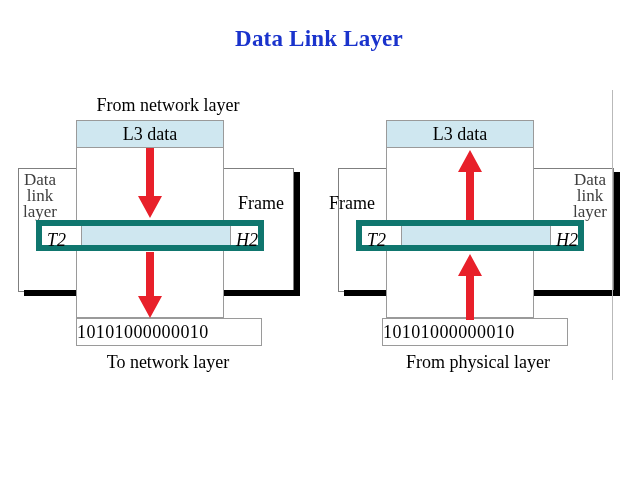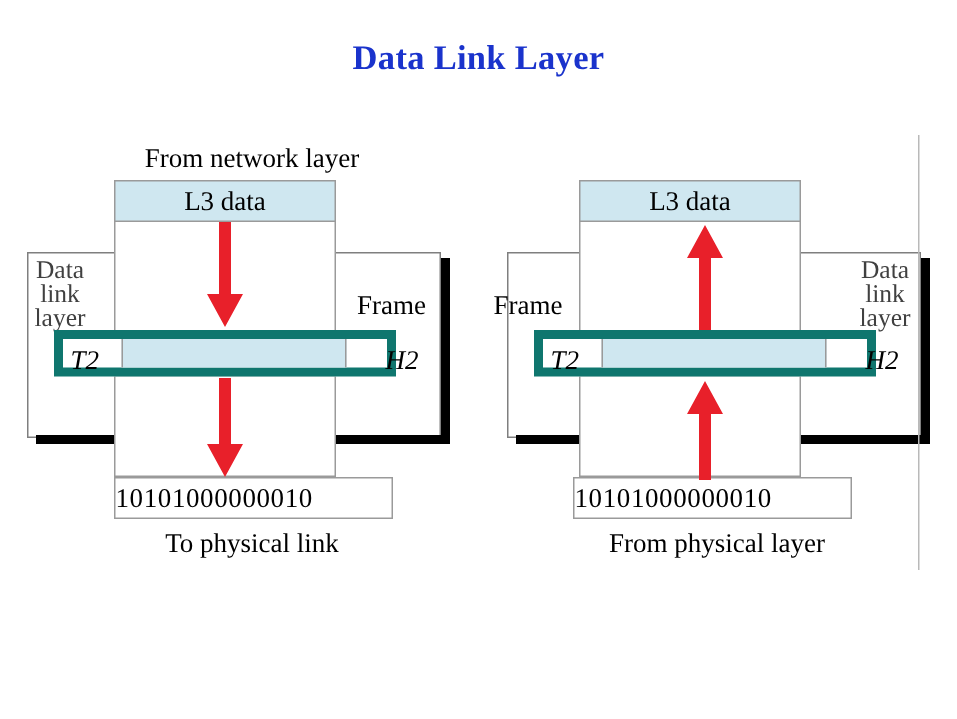--- a/index.html
+++ b/index.html
@@ -153,21 +153,21 @@
     position: absolute;
     top: 0;
     height: 100%;
     box-sizing: border-box;
     font-size: 18px;
     line-height: 29px;
     color: #000;
   }
   .frame-row .seg-t2 { left: 0;   width: 40px; text-align: left;  padding-left: 5px; }
   .frame-row .seg-mid{ left: 39px; width: 150px; background: #cfe7f0; border-left: 1px solid #9a9a9a; border-right: 1px solid #9a9a9a; }
-  .frame-row .seg-h2 { left: 188px; width: 40px; text-align: center; padding-left: 6px; margin-left: 15px; }
+  .frame-row .seg-h2 { left: 188px; width: 40px; text-align: left; padding-left: 6px; }
 
   
   .bits {
     position: absolute;
     left: 62px;
     top: 228px;
     width: 186px;
     height: 28px;
     background: #ffffff;
     border: 1px solid #9a9a9a;
@@ -242,21 +242,21 @@
       <svg width="30" height="72" viewBox="0 0 30 72" aria-hidden="true">
         <polygon points="11,0 19,0 19,48 27,48 15,70 3,48 11,48" fill="#e8202a"></polygon>
       </svg>
     </div>
     <div class="arrow a-down ar-bot">
       <svg width="30" height="68" viewBox="0 0 30 68" aria-hidden="true">
         <polygon points="11,0 19,0 19,44 27,44 15,66 3,44 11,44" fill="#e8202a"></polygon>
       </svg>
     </div>
 
-    <div class="botcap">To physical link</div>
+    <div class="botcap">To network layer</div>
   </div>
 
   <div class="panel right">
 
 
     <div class="dl-box"></div>
     <div class="dl-shadow-v"></div>
     <div class="dl-shadow-h"></div>
 
     <div class="dl-label pos-right">

